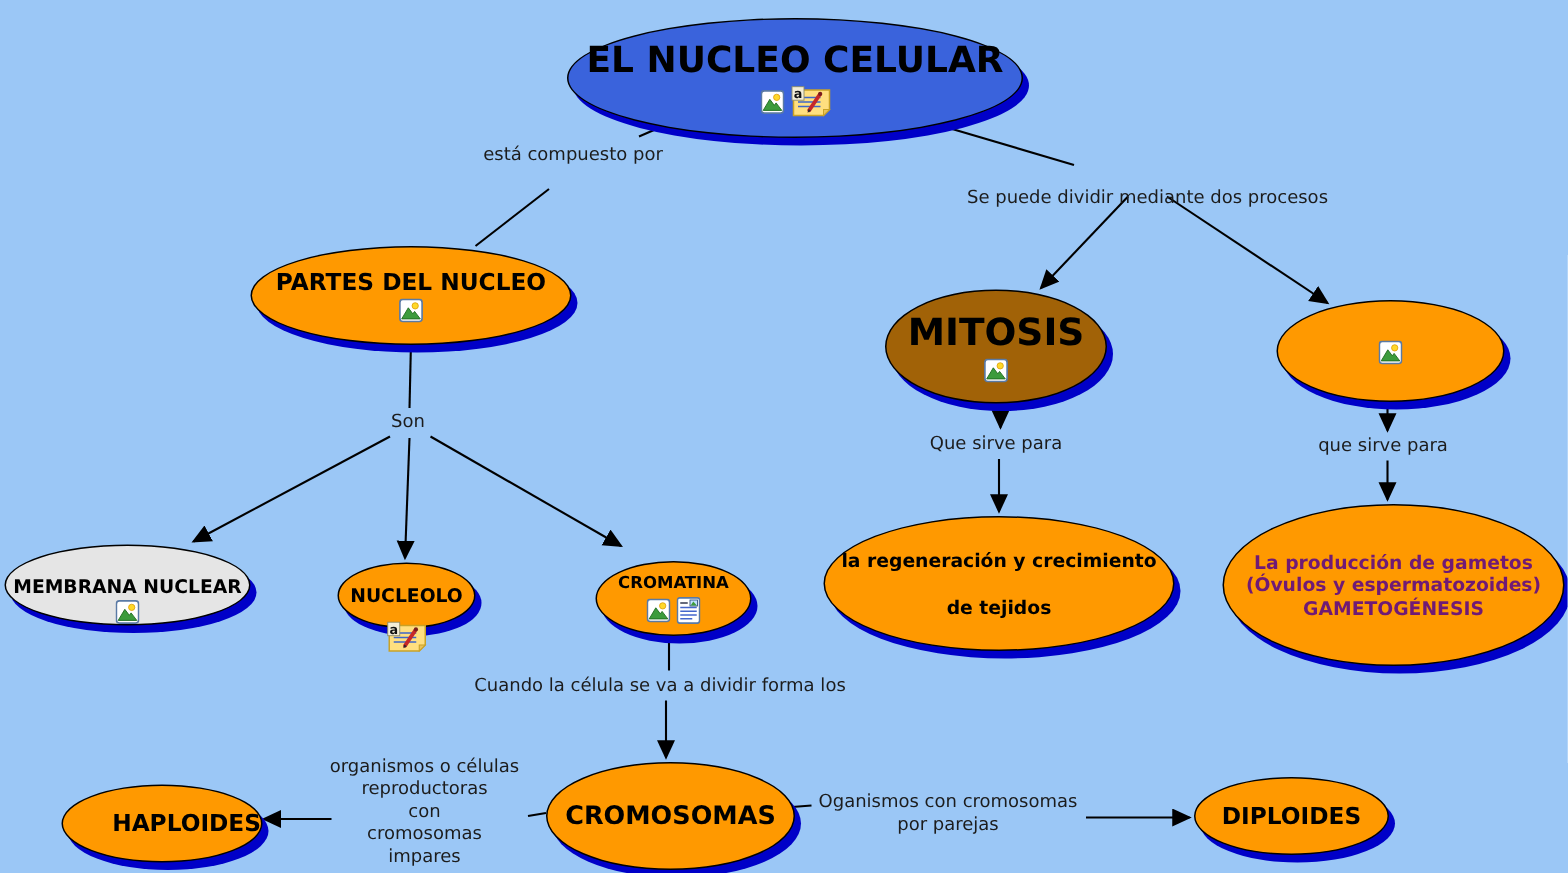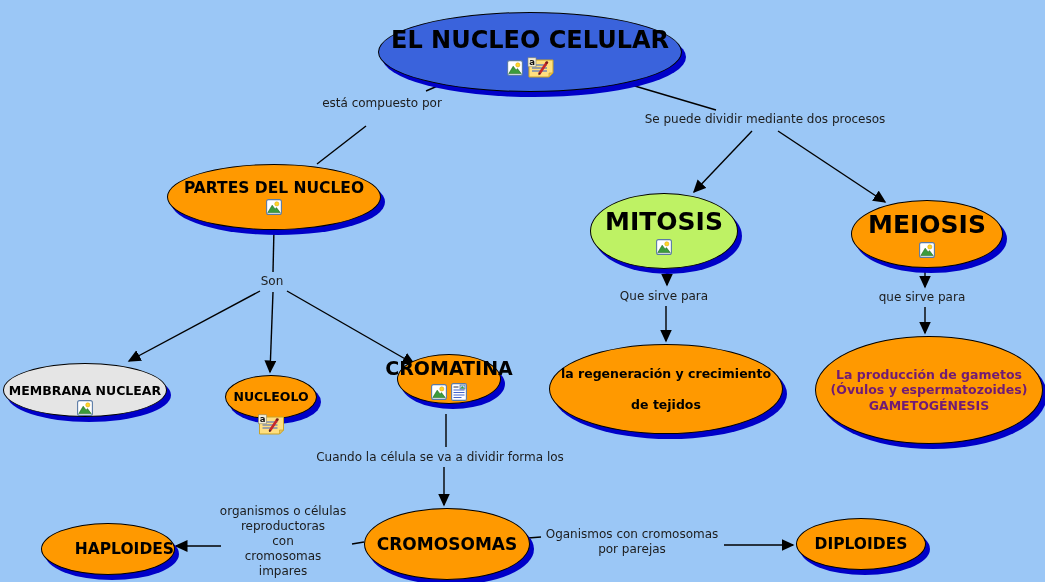--- a/index.html
+++ b/index.html
@@ -108,34 +108,33 @@
       <div class="icon-row">
         <span class="icon">
           <svg width="16" height="16" viewBox="0 0 16 16">
             <rect x="0.6" y="0.6" width="14.8" height="14.8" rx="2" fill="#ffffff" stroke="#5a7aa5" stroke-width="1.1"></rect>
             <circle cx="10.8" cy="4.9" r="2.1" fill="#FFD829" stroke="#d99a00" stroke-width="0.5"></circle>
             <polygon points="1.8,13.6 6.2,6.2 9.2,10.2 10.4,8.6 14.2,13.6" fill="#3C9B3C" stroke="#1E6B1E" stroke-width="0.6"></polygon>
           </svg>
         </span>
       </div>
     </div>
-    <div class="node" style="left: 590px; top: 193px; width: 146px; height: 74px; background: #bef264; border-color: rgb(0, 0, 0); box-shadow: rgb(0, 0, 200) 4px 5px 0px; font-size: 25px; color: rgb(0, 0, 0);">
+    <div class="node" style="left: 590px; top: 193px; width: 146px; height: 74px; background: #a16207; border-color: rgb(0, 0, 0); box-shadow: rgb(0, 0, 200) 4px 5px 0px; font-size: 25px; color: rgb(0, 0, 0);">
       <div class="node-line">MITOSIS</div>
       <div class="icon-row">
         <span class="icon">
           <svg width="16" height="16" viewBox="0 0 16 16">
             <rect x="0.6" y="0.6" width="14.8" height="14.8" rx="2" fill="#ffffff" stroke="#5a7aa5" stroke-width="1.1"></rect>
             <circle cx="10.8" cy="4.9" r="2.1" fill="#FFD829" stroke="#d99a00" stroke-width="0.5"></circle>
             <polygon points="1.8,13.6 6.2,6.2 9.2,10.2 10.4,8.6 14.2,13.6" fill="#3C9B3C" stroke="#1E6B1E" stroke-width="0.6"></polygon>
           </svg>
         </span>
       </div>
     </div>
     <div class="node" style="left: 851px; top: 200px; width: 150px; height: 66px; background: rgb(255, 153, 0); border-color: rgb(0, 0, 0); box-shadow: rgb(0, 0, 200) 4px 5px 0px; font-size: 25px; color: rgb(0, 0, 0);">
-      <div class="node-line">MEIOSIS</div>
       <div class="icon-row">
         <span class="icon">
           <svg width="16" height="16" viewBox="0 0 16 16">
             <rect x="0.6" y="0.6" width="14.8" height="14.8" rx="2" fill="#ffffff" stroke="#5a7aa5" stroke-width="1.1"></rect>
             <circle cx="10.8" cy="4.9" r="2.1" fill="#FFD829" stroke="#d99a00" stroke-width="0.5"></circle>
             <polygon points="1.8,13.6 6.2,6.2 9.2,10.2 10.4,8.6 14.2,13.6" fill="#3C9B3C" stroke="#1E6B1E" stroke-width="0.6"></polygon>
           </svg>
         </span>
       </div>
     </div>
@@ -163,21 +162,21 @@
             <line x1="5" y1="14" x2="20" y2="14" stroke="#3E66C8" stroke-width="1.1"></line>
             <rect x="1" y="0.8" width="8" height="9" fill="#F3EDD8" stroke="#8a8a6a" stroke-width="0.6"></rect>
             <text x="5" y="8.4" font-size="8.5" font-weight="bold" text-anchor="middle" fill="#111" font-family="DejaVu Sans,sans-serif">a</text>
             <line x1="12.5" y1="16.5" x2="19.5" y2="6" stroke="#C62828" stroke-width="2.6" stroke-linecap="round"></line>
             <polygon points="11.4,18.2 12,15.6 13.7,16.8" fill="#2b2b2b"></polygon>
             <circle cx="19.8" cy="5.6" r="1.4" fill="#7a1d1d"></circle>
           </svg>
         </span>
       </div>
     </div>
-    <div class="node" style="left: 397px; top: 354px; width: 102px; height: 48px; background: rgb(255, 153, 0); border-color: rgb(0, 0, 0); box-shadow: rgb(0, 0, 200) 4px 5px 0px; font-size: 19px; color: rgb(0, 0, 0);">
+    <div class="node" style="left: 397px; top: 374px; width: 102px; height: 48px; background: rgb(255, 153, 0); border-color: rgb(0, 0, 0); box-shadow: rgb(0, 0, 200) 4px 5px 0px; font-size: 11px; color: rgb(0, 0, 0);">
       <div class="node-line">CROMATINA</div>
       <div class="icon-row">
         <span class="icon">
           <svg width="16" height="16" viewBox="0 0 16 16">
             <rect x="0.6" y="0.6" width="14.8" height="14.8" rx="2" fill="#ffffff" stroke="#5a7aa5" stroke-width="1.1"></rect>
             <circle cx="10.8" cy="4.9" r="2.1" fill="#FFD829" stroke="#d99a00" stroke-width="0.5"></circle>
             <polygon points="1.8,13.6 6.2,6.2 9.2,10.2 10.4,8.6 14.2,13.6" fill="#3C9B3C" stroke="#1E6B1E" stroke-width="0.6"></polygon>
           </svg>
         </span>
         <span class="icon">
@@ -208,21 +207,21 @@
     </div>
     <div class="node" style="left: 41px; top: 523px; width: 132px; height: 50px; background: rgb(255, 153, 0); border-color: rgb(0, 0, 0); box-shadow: rgb(0, 0, 200) 4px 5px 0px; font-size: 15.5px; color: rgb(0, 0, 0); align-items: flex-end;">
       <div class="node-line">HAPLOIDES</div>
     </div>
     <div class="node" style="left: 796px; top: 518px; width: 128px; height: 50px; background: rgb(255, 153, 0); border-color: rgb(0, 0, 0); box-shadow: rgb(0, 0, 200) 4px 5px 0px; font-size: 15.5px; color: rgb(0, 0, 0);">
       <div class="node-line">DIPLOIDES</div>
     </div>
     <div class="link-label" style="left: 382px; top: 103px; color: rgb(28, 28, 28);">
       <div>está compuesto por</div>
     </div>
-    <div class="link-label" style="left: 765px; top: 119px; color: rgb(28, 28, 28);">
+    <div class="link-label" style="left: 765px; top: 132px; color: rgb(28, 28, 28);">
       <div>Se puede dividir mediante dos procesos</div>
     </div>
     <div class="link-label" style="left: 272px; top: 281px; color: rgb(28, 28, 28);">
       <div>Son</div>
     </div>
     <div class="link-label" style="left: 664px; top: 296px; color: rgb(28, 28, 28);">
       <div>Que sirve para</div>
     </div>
     <div class="link-label" style="left: 922px; top: 297px; color: rgb(28, 28, 28);">
       <div>que sirve para</div>

